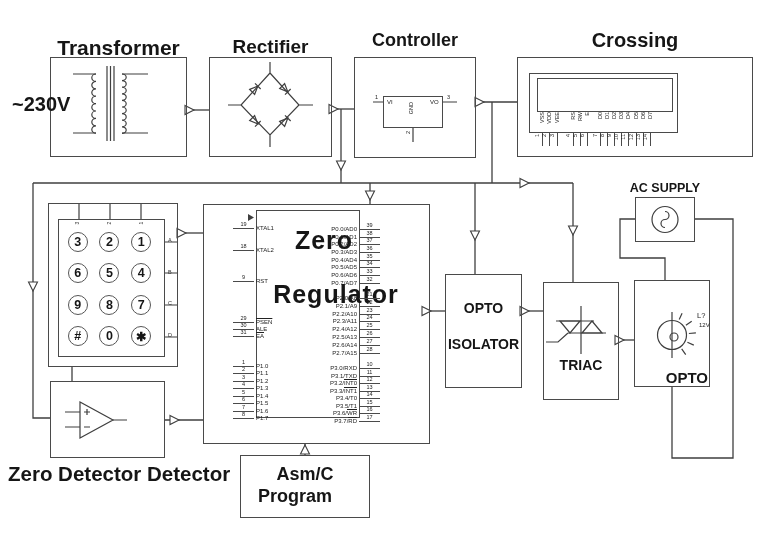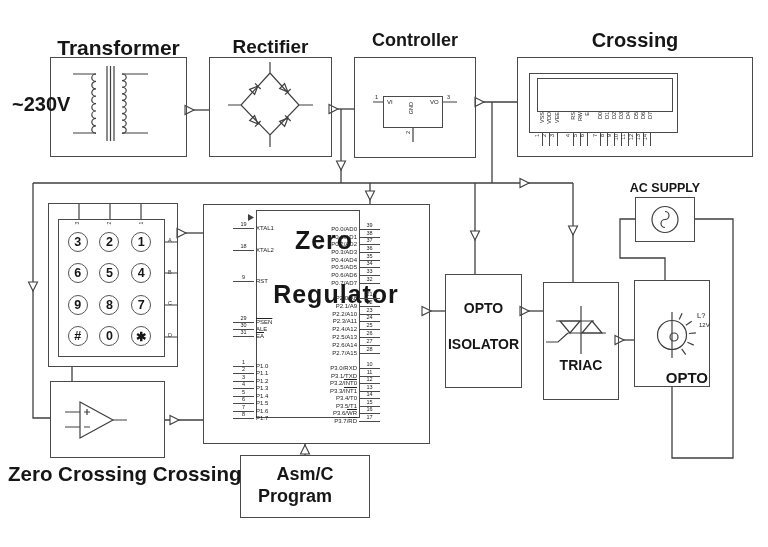--- a/index.html
+++ b/index.html
@@ -172,21 +172,21 @@
 <div class="title" style="left:12px;top:93px;font-size:20px;">~230V</div>
 <div class="title" style="left:258px;width:132px;top:226px;font-size:25px;letter-spacing:1px;">Zero</div>
 <div class="title" style="left:256px;width:160px;top:280px;font-size:25px;letter-spacing:1px;">Regulator</div>
 <div class="title" style="left:445px;width:77px;top:300px;font-size:14px;">OPTO</div>
 <div class="title" style="left:445px;width:77px;top:336px;font-size:14px;">ISOLATOR</div>
 <div class="title" style="left:543px;width:76px;top:357px;font-size:14px;">TRIAC</div>
 <div class="title" style="left:620px;width:90px;top:181px;font-size:12.5px;">AC SUPPLY</div>
 <div class="title" style="left:634px;width:74px;top:369px;font-size:15px;text-align:right;">OPTO</div>
 <div class="rlbl" style="left:697px;top:311px;font-size:7.5px;">L?</div>
 <div class="rlbl" style="left:699px;top:322px;font-size:6px;">12V</div>
-<div class="title" style="left:8px;top:462px;font-size:20.5px;">Zero Crossing Crossing</div>
+<div class="title" style="left:8px;top:462px;font-size:20.5px;">Zero Detector Detector</div>
 <div class="title" style="left:240px;width:130px;top:464px;font-size:18px;">Asm/C</div>
 <div class="title" style="left:240px;width:110px;top:486px;font-size:18px;">Program</div>
 
 <div class="rlbl" style="left:387px;top:99px;">VI</div>
 <div class="rlbl" style="left:430px;top:99px;">VO</div>
 <div class="rlbl vtext" style="left:408px;top:102px;font-size:5.5px;">GND</div>
 <div class="rlbl" style="left:375px;top:94px;font-size:5.5px;">1</div>
 <div class="rlbl" style="left:447px;top:94px;font-size:5.5px;">3</div>
 <div class="rlbl vtext" style="left:405px;top:131px;font-size:5.5px;">2</div>
 

